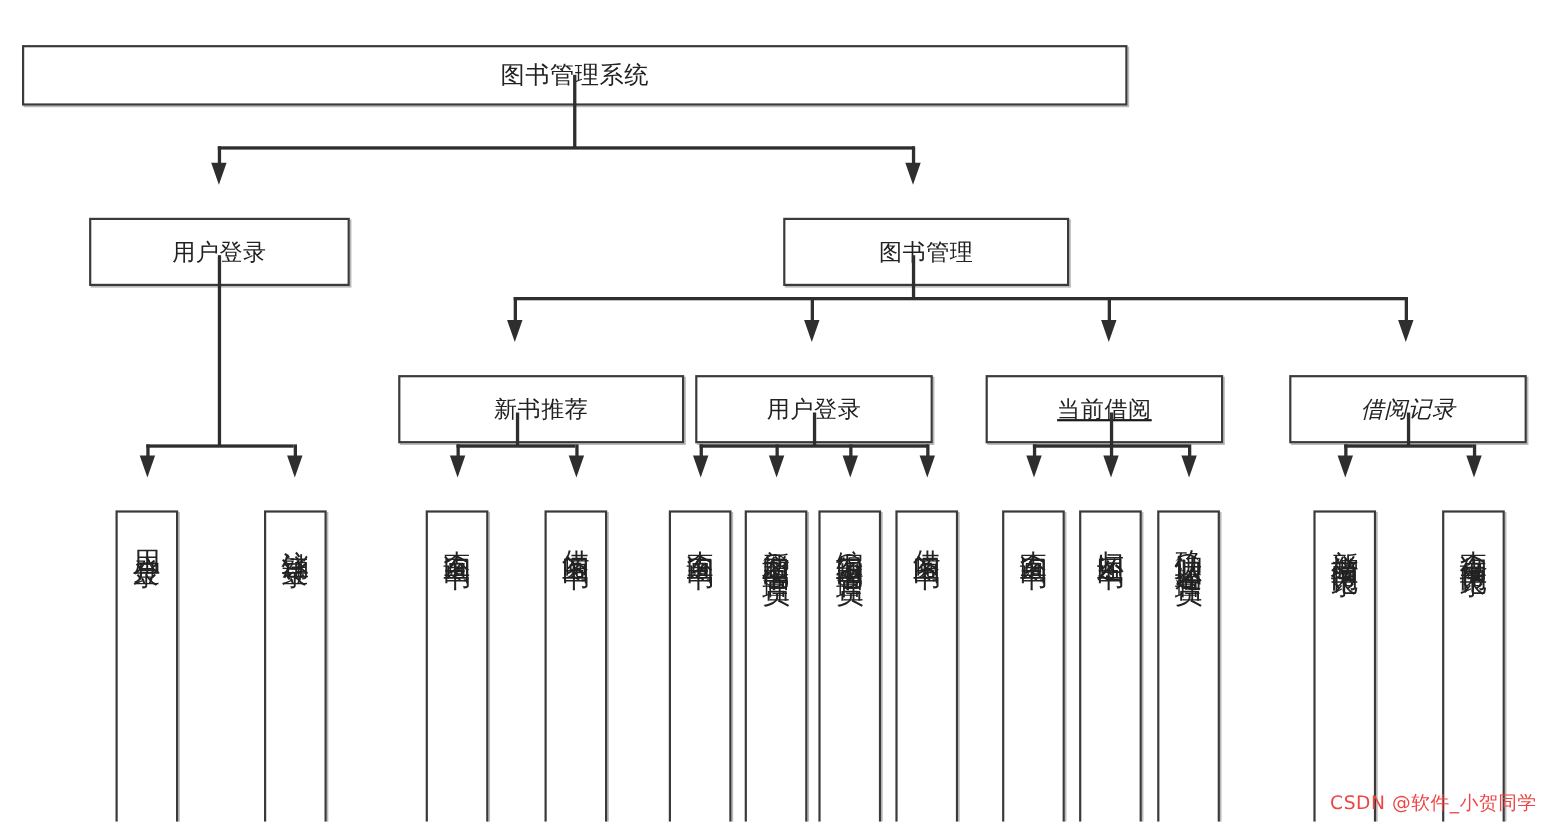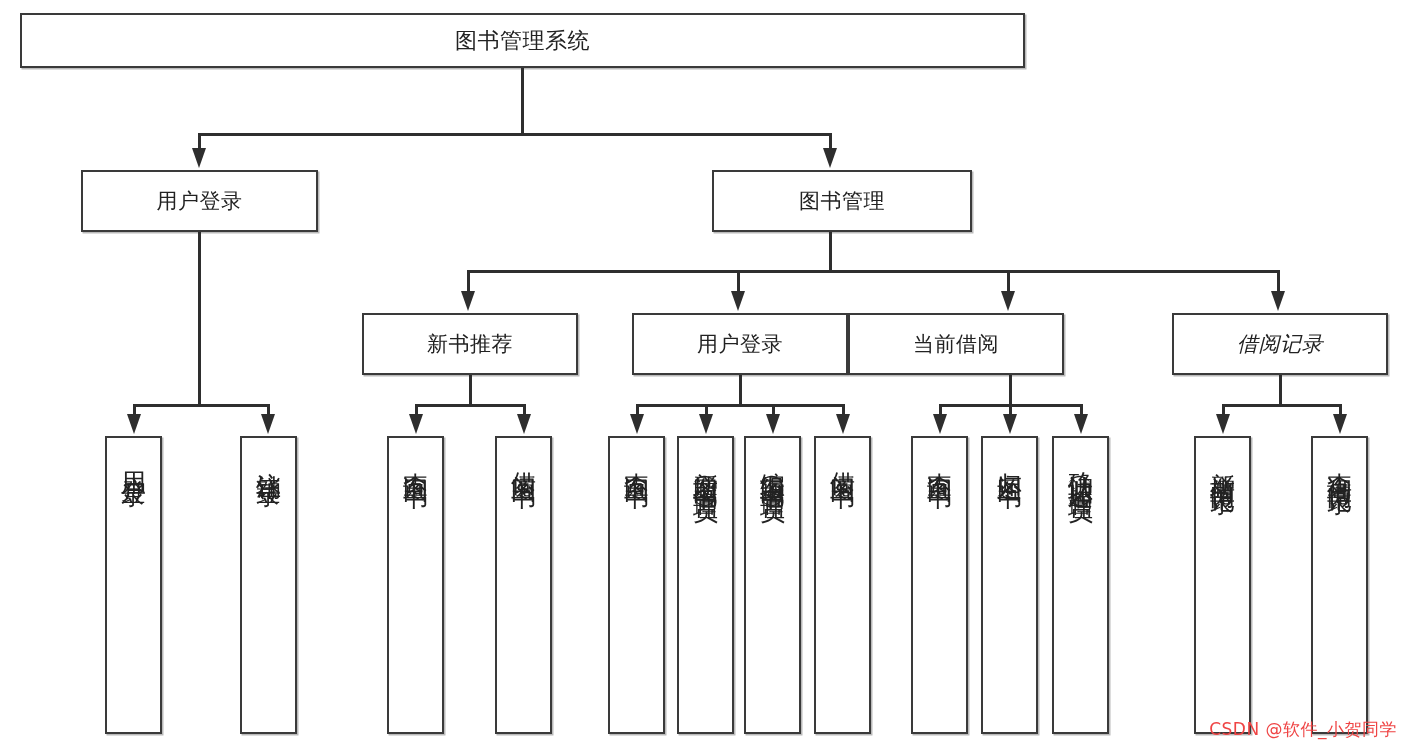--- a/index.html
+++ b/index.html
@@ -19,20 +19,21 @@
   .node{
     position:absolute;
     box-sizing:border-box;
     background:#ffffff;
     border:2.5px solid #3a3a3a;
     box-shadow:1.5px 1.5px 0 rgba(130,130,130,.55);
     display:flex;
     align-items:center;
     justify-content:center;
     text-align:center;
+    margin-top:28px;
   }
   .node .txt{
     font-size:21px;
     line-height:1.15;
     letter-spacing:.5px;
     color:#222;
     white-space:nowrap;
   }
   
   .node.root .txt{font-size:22px;}
@@ -118,27 +119,27 @@
   <div class="hline" style="left:467px;top:270px;width:813px;height:2.5px;"></div>
   <div class="vline" style="left:467px;top:270px;height:22px;"></div>
   <div class="arrow" style="left:461px;top:291px;"></div>
   <div class="vline" style="left:737px;top:270px;height:22px;"></div>
   <div class="arrow" style="left:731px;top:291px;"></div>
   <div class="vline" style="left:1007px;top:270px;height:22px;"></div>
   <div class="arrow" style="left:1001px;top:291px;"></div>
   <div class="vline" style="left:1277px;top:270px;height:22px;"></div>
   <div class="arrow" style="left:1271px;top:291px;"></div>
 
-  <div class="node lvl3" style="left:362px;top:313px;width:216px;height:62px;">
+  <div class="node lvl3" style="left:362px;top:313px;width:260px;height:62px;">
     <span class="txt">新书推荐</span>
   </div>
   <div class="node lvl3" style="left:632px;top:313px;width:216px;height:62px;">
     <span class="txt">用户登录</span>
   </div>
-  <div class="node lvl3" style="left:848px;top:313px;width:216px;height:62px;">
+  <div class="node lvl3" style="left:896px;top:313px;width:216px;height:62px;text-decoration:underline;">
     <span class="txt">当前借阅</span>
   </div>
   <div class="node lvl3" style="left:1172px;top:313px;width:216px;height:62px;font-style:italic;">
     <span class="txt">借阅记录</span>
   </div>
 
   <div class="vline" style="left:469px;top:375px;height:31px;"></div>
   <div class="hline" style="left:415px;top:404px;width:108px;height:2.5px;"></div>
   <div class="vline" style="left:415px;top:404px;height:12px;"></div>
   <div class="arrow" style="left:409px;top:414px;"></div>

